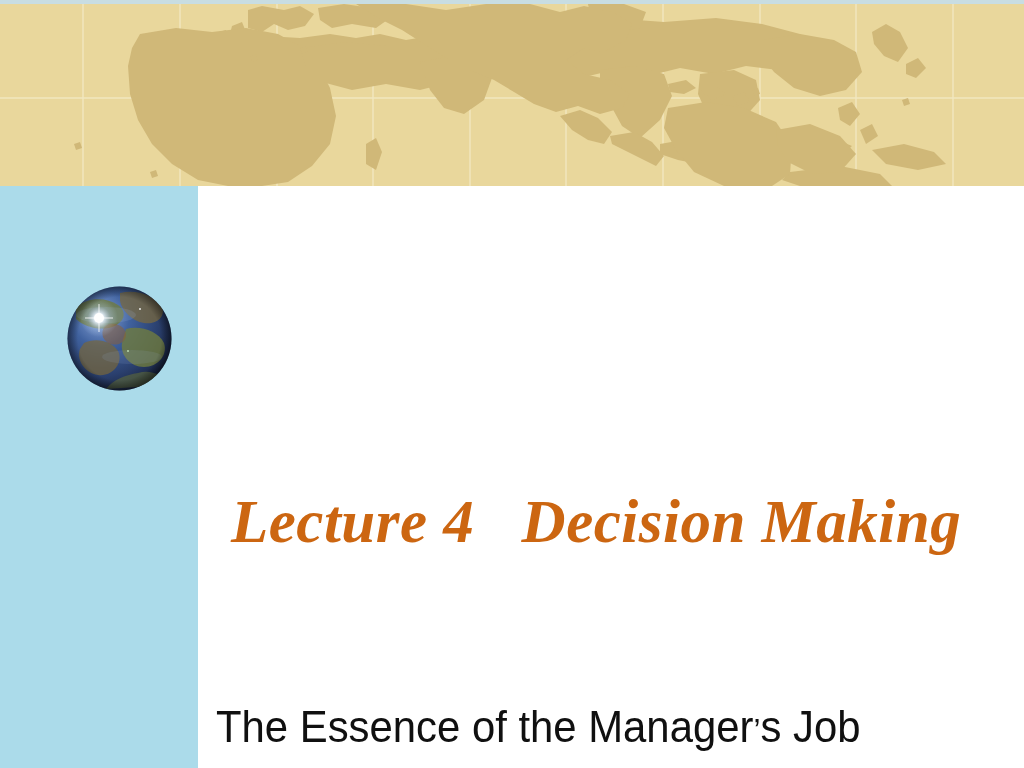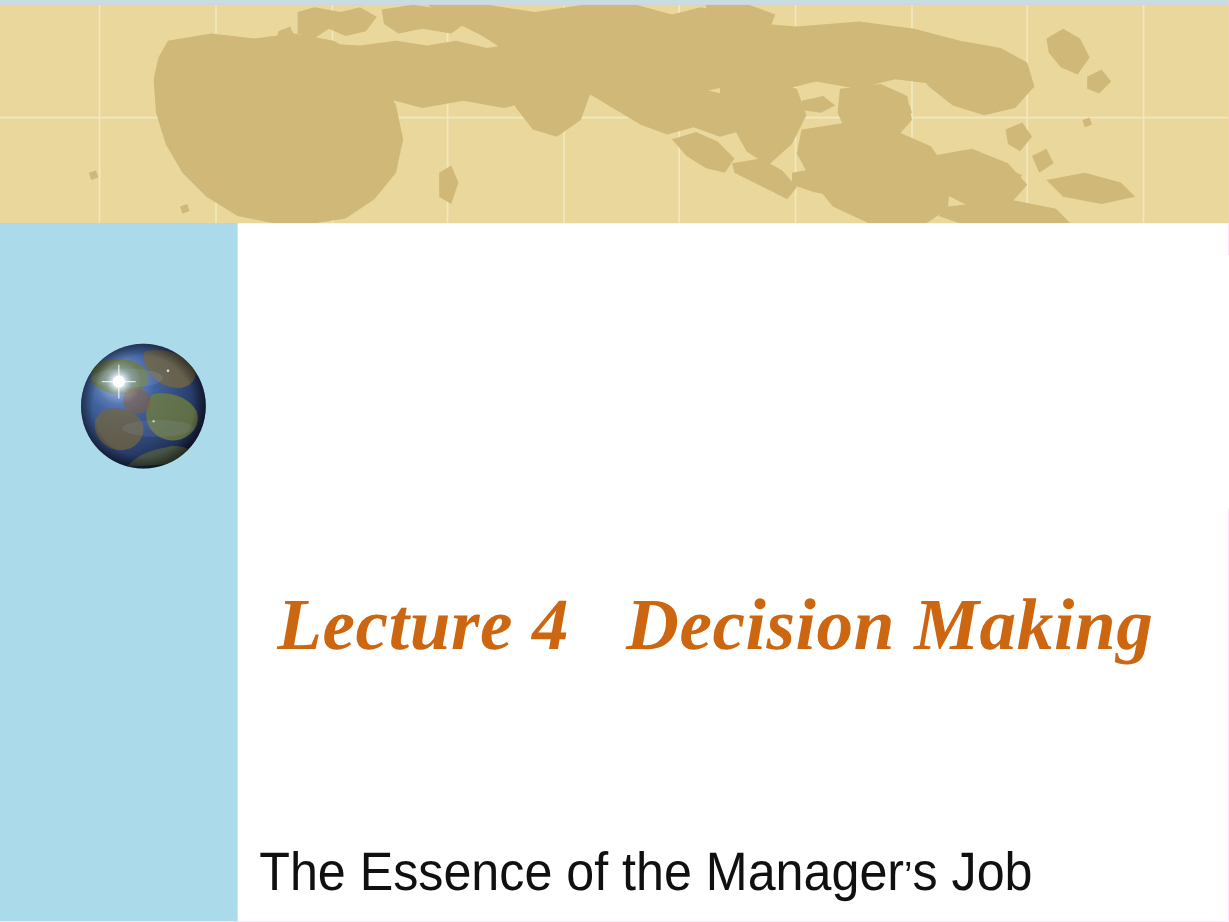--- a/index.html
+++ b/index.html
@@ -9,21 +9,21 @@
     height: 768px;
     overflow: hidden;
     background: #ffffff;
     font-family: "Liberation Sans", sans-serif;
   }
 
   #slide {
     position: relative;
     width: 1024px;
     height: 768px;
-    background: #f0abfc;
+    background: #be185d;
     overflow: hidden;
   }
 
   
   .top-strip {
     position: absolute;
     left: 0;
     top: 0;
     width: 1024px;
     height: 4px;

